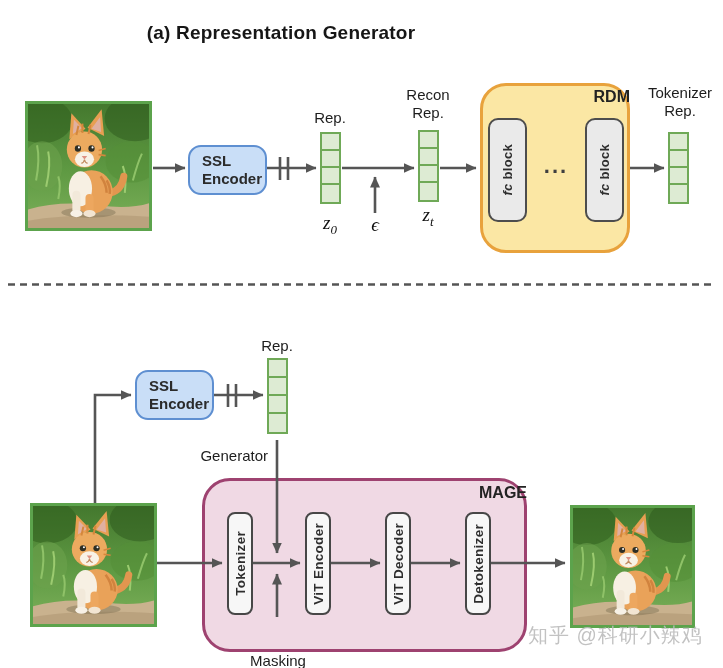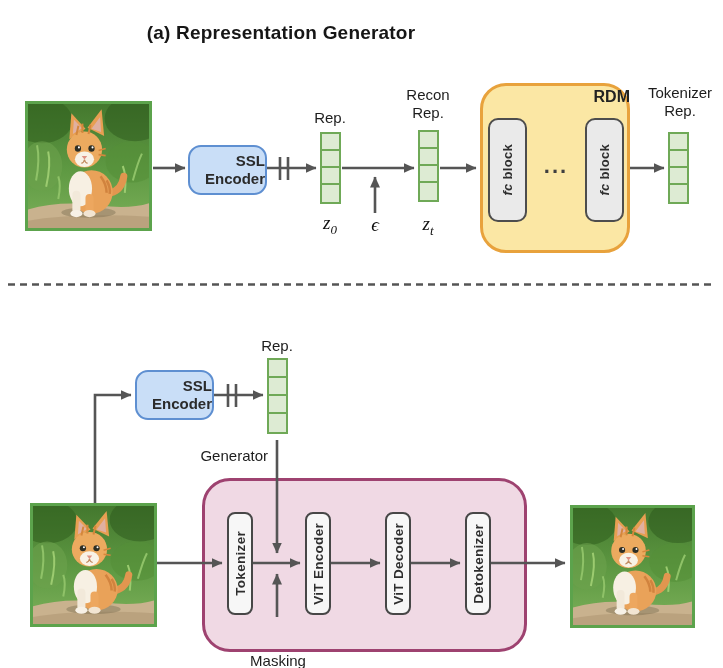--- a/index.html
+++ b/index.html
@@ -11,22 +11,22 @@
   .title{font-size:19px;font-weight:700;text-align:center;color:#161616;letter-spacing:.2px;}
   .lbl{font-size:15px;color:#1d1d1d;text-align:center;line-height:18px;}
   .math{font-family:"Liberation Serif", serif;font-style:italic;font-size:19px;text-align:center;color:#111;}
   .math sub{font-size:13px;}
   
   .img-frame{border:3.5px solid #5CA34C;box-sizing:border-box;background:#6fa650;}
   .img-frame svg{display:block;width:100%;height:100%;}
   
   .ssl{
     background:#C9DEF7;border:2.5px solid #5E8FD1;border-radius:13px;box-sizing:border-box;
-    display:flex;flex-direction:column;align-items:flex-end;justify-content:center;
-    font-size:15px;font-weight:700;color:#2b2b2b;line-height:18px;
+    display:flex;flex-direction:column;align-items:flex-start;justify-content:center;
+    font-size:15px;font-weight:700;color:#2b2b2b;line-height:18px;padding-left:12px;
   }
   
   .vec{box-sizing:border-box;border:2px solid #6FA957;background:#DDEBD3;width:21px;}
   .vec .cell{box-sizing:border-box;border-bottom:2px solid #6FA957;background:#DDEBD3;}
   .vec .cell:last-child{border-bottom:none;}
   
   .rdm{background:#FBE7A4;border:3px solid #E8A23C;border-radius:26px;box-sizing:border-box;}
   .fc{
     background:#EAEAEA;border:2.5px solid #4D4D4D;border-radius:10px;box-sizing:border-box;
     display:flex;align-items:center;justify-content:center;
@@ -161,20 +161,21 @@
     <div class="cell" style="height:18px"></div>
   </div>
 
   <div class="abs img-frame layer-boxes" style="left:30px;top:503px;width:127px;height:124px;">
     <svg viewBox="0 0 120 120" preserveAspectRatio="none">
         <use href="#catart"></use>
       </svg>
   </div>
 
   <div class="abs mage layer-boxes" style="left:202px;top:478px;width:325px;height:174px;"></div>
+  <div class="abs boxtitle layer-text" style="left:202px;top:484px;width:325px;">MAGE</div>
 
   <div class="abs mblock layer-boxes" style="left:227px;top:512px;width:26px;height:103px;">
     <span class="vtext">Tokenizer</span>
   </div>
   <div class="abs mblock layer-boxes" style="left:305px;top:512px;width:26px;height:103px;">
     <span class="vtext">ViT Encoder</span>
   </div>
   <div class="abs mblock layer-boxes" style="left:385px;top:512px;width:26px;height:103px;">
     <span class="vtext">ViT Decoder</span>
   </div>
@@ -221,25 +222,26 @@
 
   <div class="abs title layer-text" style="left:0px;top:22px;width:562px;">(a) Representation Generator</div>
 
   <div class="abs lbl layer-text" style="left:300px;top:109px;width:60px;">Rep.</div>
   <div class="abs math layer-text" style="left:305px;top:212px;width:50px;"><span>z</span><sub>0</sub></div>
   <div class="abs math layer-text" style="left:350px;top:214px;width:50px;">ϵ</div>
   <div class="abs lbl layer-text" style="left:398px;top:86px;width:60px;">
     <span style="display:block">Recon</span>
     <span style="display:block">Rep.</span>
   </div>
-  <div class="abs math layer-text" style="left:403px;top:213px;width:50px;"><span>z</span><sub>t</sub></div>
+  <div class="abs math layer-text" style="left:403px;top:204px;width:50px;"><span>z</span><sub>t</sub></div>
   <div class="abs lbl layer-text" style="left:640px;top:84px;width:80px;">
     <span style="display:block">Tokenizer</span>
     <span style="display:block">Rep.</span>
   </div>
 
   <div class="abs lbl layer-text" style="left:247px;top:337px;width:60px;">Rep.</div>
   <div class="abs lbl layer-text" style="left:180px;top:447px;width:88px;text-align:right;">Generator</div>
   <div class="abs lbl layer-text" style="left:238px;top:652px;width:80px;">Masking</div>
   <div class="abs lbl layer-text" style="left:567px;top:640px;width:130px;font-size:16px;margin-top:32px;">Recon. Image</div>
 
+  <div class="abs watermark layer-text" style="left:528px;top:622px;">知乎 @科研小辣鸡</div>
 
 </div>
 
 </body></html>

